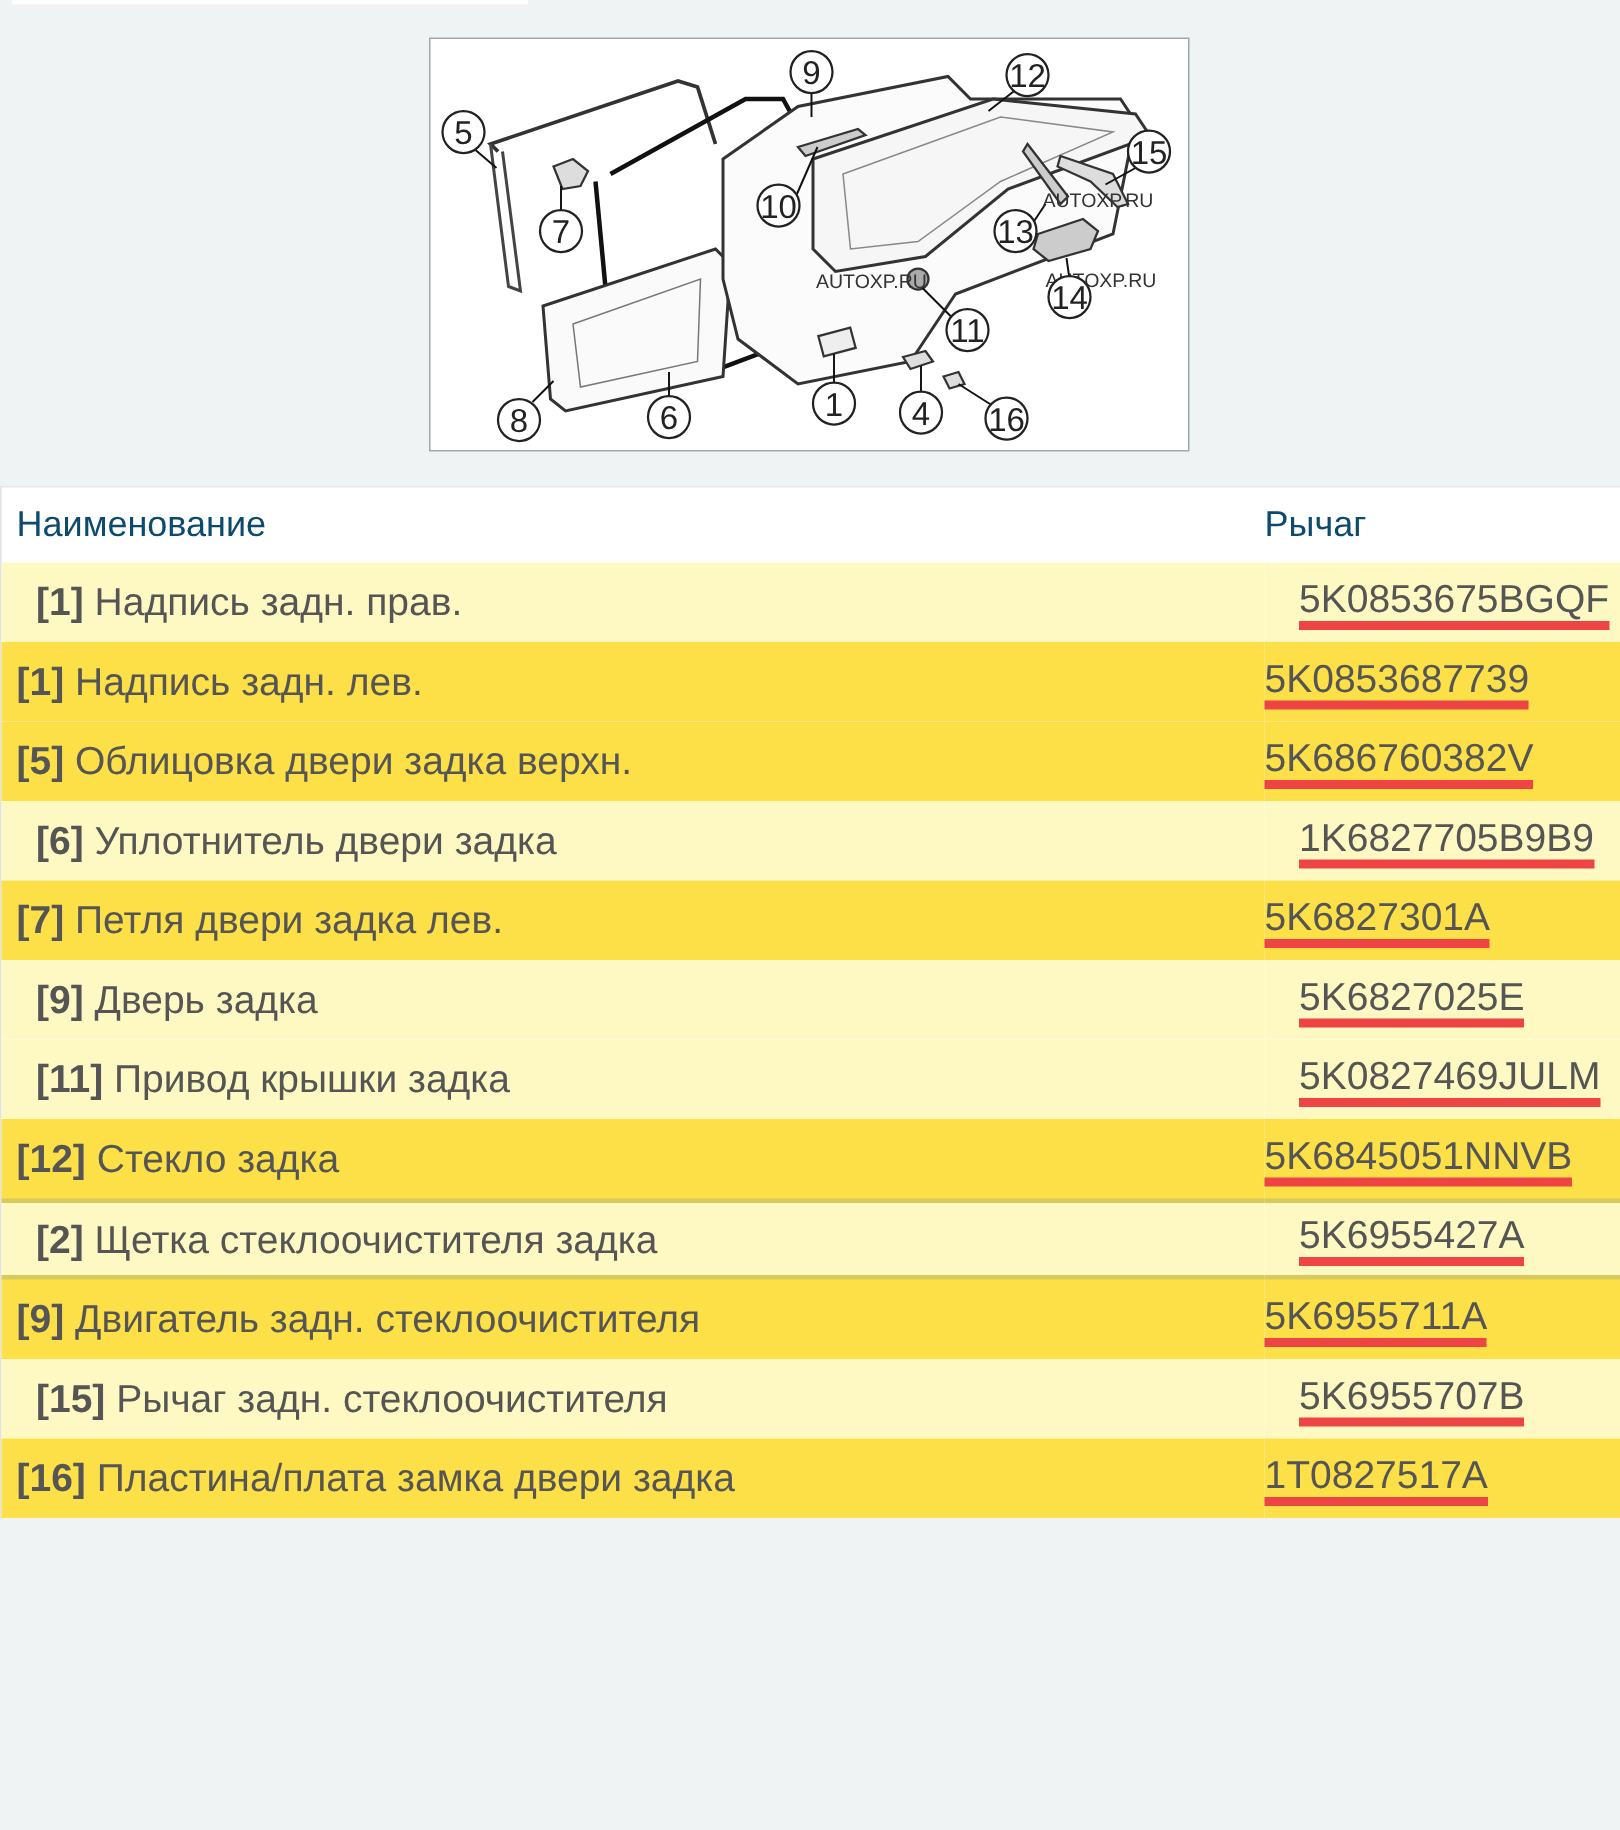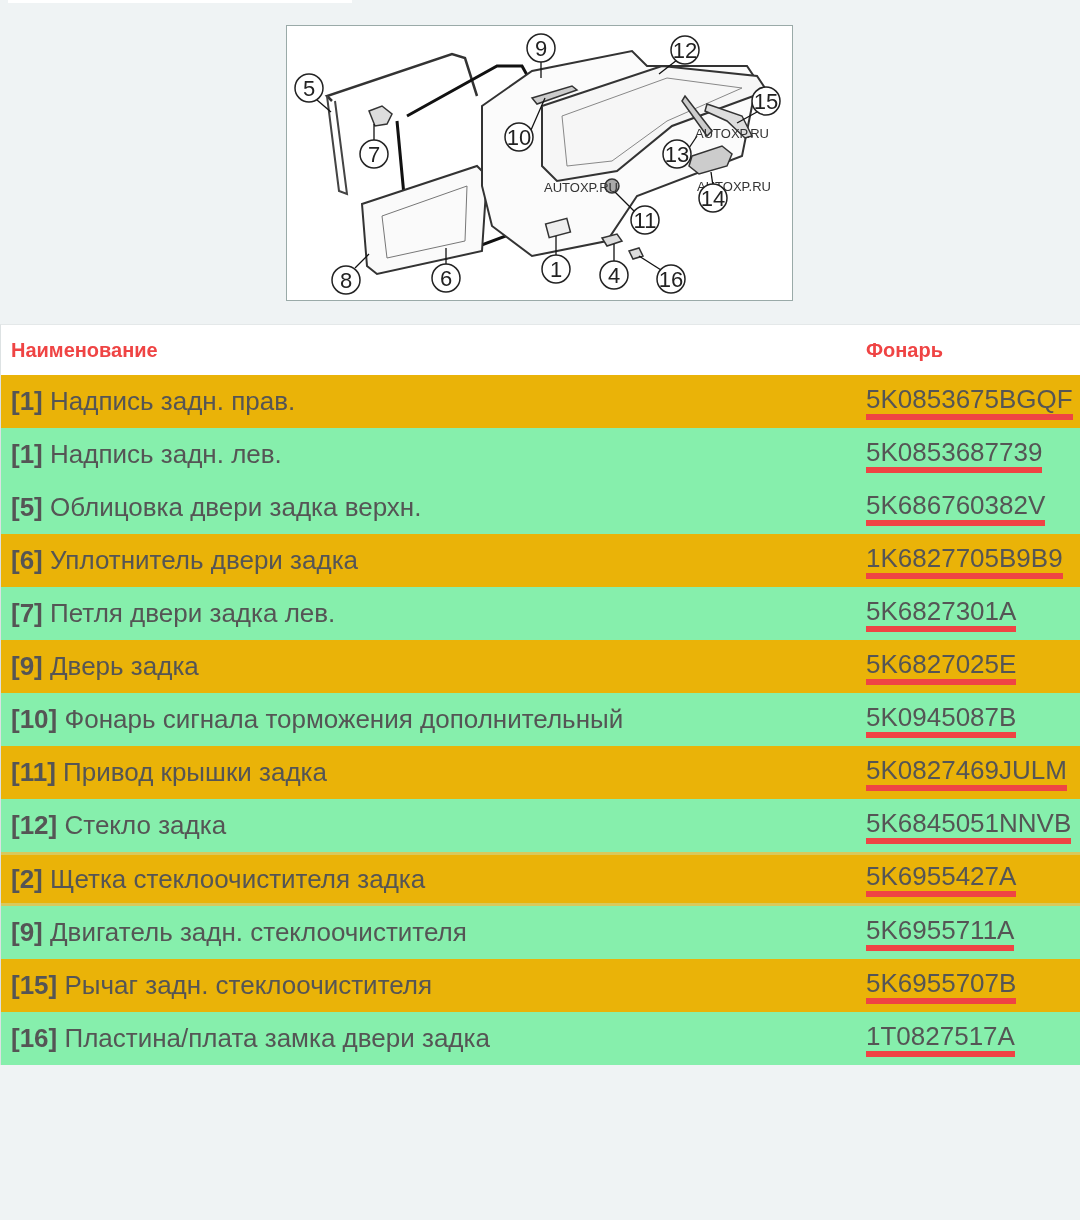--- a/index.html
+++ b/index.html
@@ -22,26 +22,26 @@
   .diagram svg { display: block; }
   .table-wrap {
     position: absolute; left: 0; top: 324px; width: 1080px;
     background: #ffffff;
     border-top: 1px solid #e4e8e9;
     border-left: 1px solid #dde2e3;
   }
   table { border-collapse: collapse; width: 100%; }
   th, td { padding: 0; text-align: left; vertical-align: middle; }
   th {
-    height: 50px; font-size: 20px; font-weight: bold; color: #ef4444;
+    height: 50px; font-size: 24px; font-weight: normal; color: #0c4a6e;
     padding-left: 10px;
   }
   td { height: 53px; font-size: 26px; color: #555; }
-  tr.odd td { background: #eab308; }
-  tr.even td { background: #86efac; }
+  tr.odd td { background: #fef9c3; padding-left: 23px; }
+  tr.even td { background: #fde047; }
   td.name { padding-left: 10px; white-space: nowrap; }
   td.name b { font-weight: bold; color: #555; }
   td.num { width: 215px; }
   .part-link {
     color: #555; text-decoration: none; display: inline-block;
     border-bottom: 6px solid #ef4444; line-height: 30px;
   }
   tr.highlight td {
     border-top: 3px solid #d8c95c; border-bottom: 3px solid #d8c95c;
     height: 48px;
@@ -165,21 +165,21 @@
         </g>
       </g>
   </svg>
 </div>
 
 <div class="table-wrap">
   <table>
     <thead>
       <tr>
         <th>Наименование</th>
-        <th style="padding-left:0">Фонарь</th>
+        <th style="padding-left:0">Рычаг</th>
       </tr>
     </thead>
     <tbody id="rows">
         <tr class="odd">
           <td class="name"><b>[1]</b> <span>Надпись задн. прав.</span></td>
           <td class="num"><a class="part-link">5K0853675BGQF</a></td>
         </tr>
         <tr class="even">
           <td class="name"><b>[1]</b> <span>Надпись задн. лев.</span></td>
           <td class="num"><a class="part-link">5K0853687739</a></td>
@@ -193,24 +193,20 @@
           <td class="num"><a class="part-link">1K6827705B9B9</a></td>
         </tr>
         <tr class="even">
           <td class="name"><b>[7]</b> <span>Петля двери задка лев.</span></td>
           <td class="num"><a class="part-link">5K6827301A</a></td>
         </tr>
         <tr class="odd">
           <td class="name"><b>[9]</b> <span>Дверь задка</span></td>
           <td class="num"><a class="part-link">5K6827025E</a></td>
         </tr>
-        <tr class="even">
-          <td class="name"><b>[10]</b> <span>Фонарь сигнала торможения дополнительный</span></td>
-          <td class="num"><a class="part-link">5K0945087B</a></td>
-        </tr>
         <tr class="odd">
           <td class="name"><b>[11]</b> <span>Привод крышки задка</span></td>
           <td class="num"><a class="part-link">5K0827469JULM</a></td>
         </tr>
         <tr class="even">
           <td class="name"><b>[12]</b> <span>Стекло задка</span></td>
           <td class="num"><a class="part-link">5K6845051NNVB</a></td>
         </tr>
         <tr class="odd highlight">
           <td class="name"><b>[2]</b> <span>Щетка стеклоочистителя задка</span></td>

